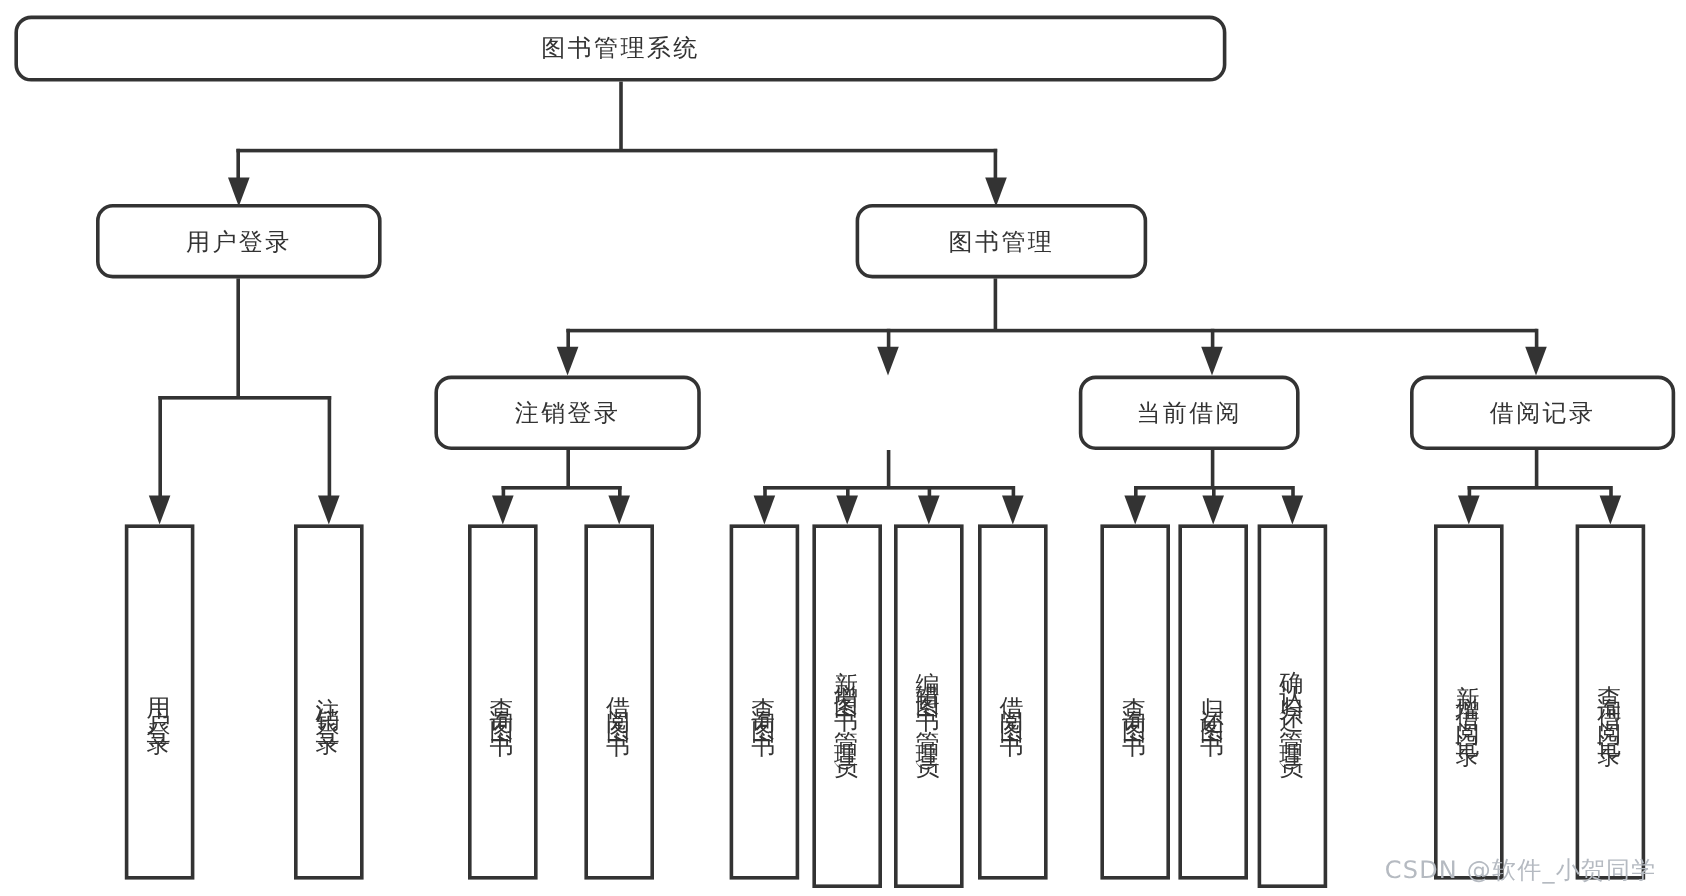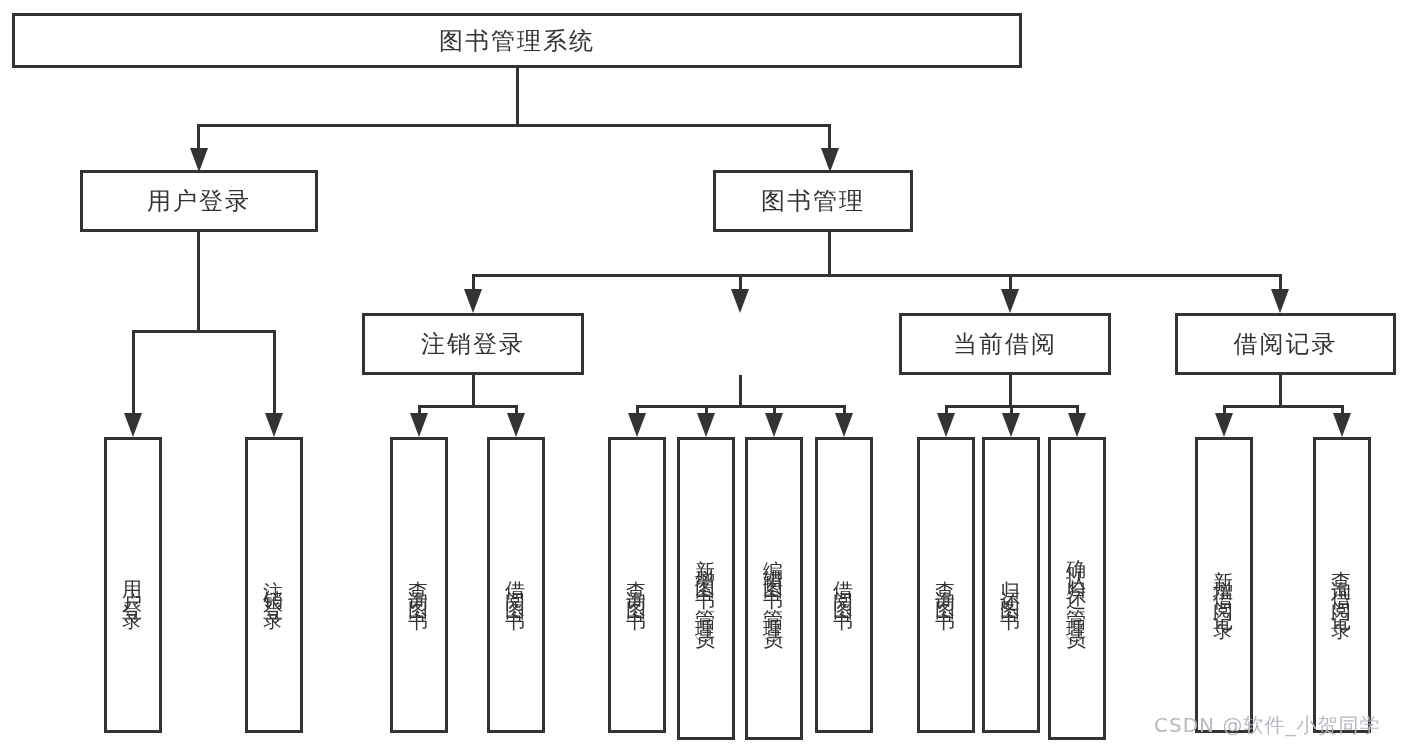--- a/index.html
+++ b/index.html
@@ -19,22 +19,23 @@
     position:absolute;
     box-sizing:border-box;
     border:3px solid var(--line);
     background:var(--bg);
     display:flex;
     align-items:center;
     justify-content:center;
     color:#333333;
   }
   .hbox{
-    font-size:24px;
+    font-size:20px;
     letter-spacing:2px;
+    border-radius:14px;
   }
   .vbox{
     writing-mode:vertical-rl;
     text-orientation:mixed;
     font-size:20px;
     letter-spacing:10px;
     width:58px;
     top:437px;
     height:296px;
   }
@@ -119,24 +120,24 @@
   <div class="line" style="left:1279px;top:375px;width:3px;height:32px"></div>
   <div class="line" style="left:1223px;top:405px;width:120px;height:3px"></div>
   <div class="line" style="left:1223px;top:405px;width:3px;height:10px"></div>
   <div class="line" style="left:1341px;top:405px;width:3px;height:10px"></div>
   <div class="arrow" style="left:1215px;top:413px"></div>
   <div class="arrow" style="left:1333px;top:413px"></div>
 
   <div class="box hbox" style="left:12px;top:13px;width:1010px;height:55px">图书管理系统</div>
 
   <div class="box hbox" style="left:80px;top:170px;width:238px;height:62px">用户登录</div>
-  <div class="box hbox" style="left:713px;top:170px;width:200px;height:62px">图书管理</div>
+  <div class="box hbox" style="left:713px;top:170px;width:243px;height:62px">图书管理</div>
 
   <div class="box hbox" style="left:362px;top:313px;width:222px;height:62px">注销登录</div>
-  <div class="box hbox" style="left:899px;top:313px;width:212px;height:62px">当前借阅</div>
+  <div class="box hbox" style="left:899px;top:313px;width:184px;height:62px">当前借阅</div>
   <div class="box hbox" style="left:1175px;top:313px;width:221px;height:62px">借阅记录</div>
 
   <div class="box vbox" style="left:104px">用户登录</div>
   <div class="box vbox" style="left:245px">注销登录</div>
 
   <div class="box vbox" style="left:390px">查询图书</div>
   <div class="box vbox" style="left:487px">借阅图书</div>
 
   <div class="box vbox" style="left:608px">查询图书</div>
   <div class="box vbox tall" style="left:677px">新增图书（管理员）</div>

